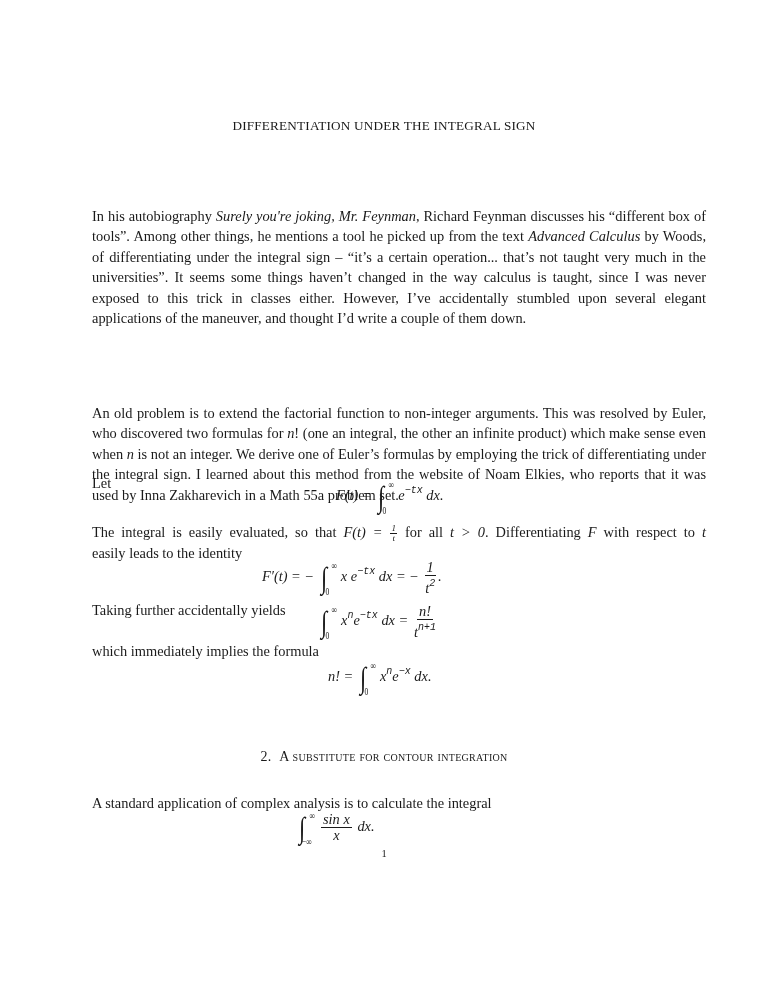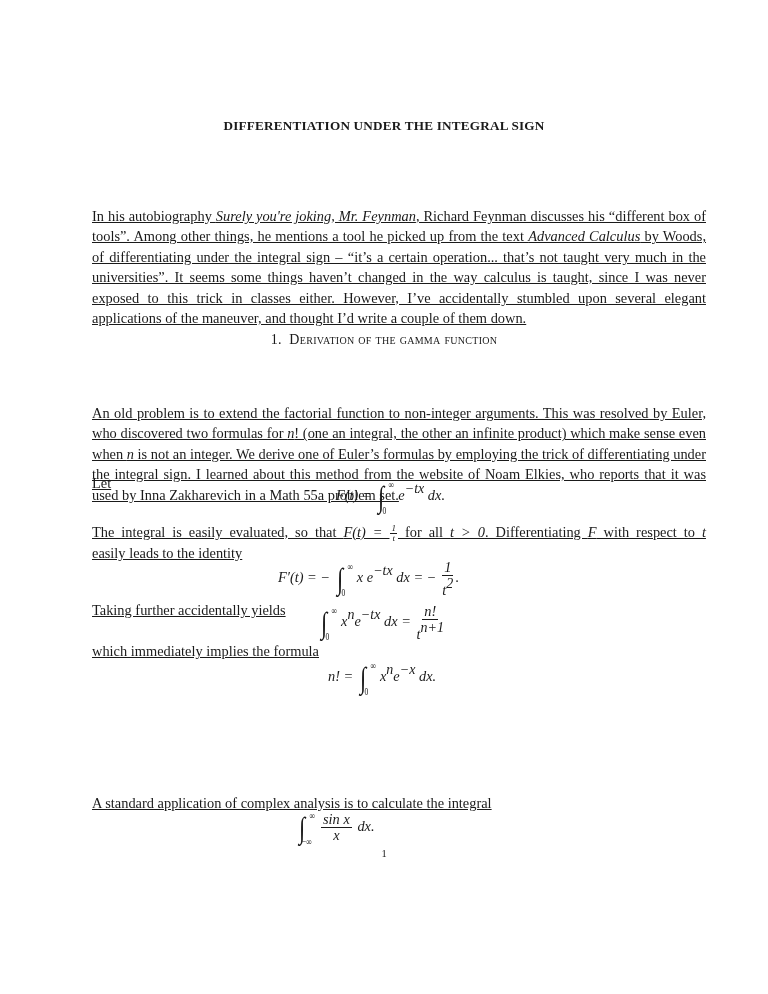--- a/index.html
+++ b/index.html
@@ -1,56 +1,53 @@
 <!DOCTYPE html>
 <html><head>
 <meta charset="utf-8">
 <style>
   html, body { margin: 0; padding: 0; background: #ffffff; }
   body { width: 768px; height: 994px; position: relative; overflow: hidden;
          font-family: "Liberation Serif", "DejaVu Serif", serif; color: #1a1a1a; }
   .page { position: absolute; left: 0; top: 0; width: 768px; height: 994px; }
   .abs { position: absolute; }
-  .title { left: 0; width: 768px; top: 118px; text-align: center; font-weight: bold;
+  .title { left: 0; width: 768px; top: 118px; text-align: center; font-weight: normal;
            font-size: 13.2px; letter-spacing: 0.2px; }
   .author { left: 0; width: 768px; top: 157px; text-align: center; font-size: 10.3px; }
-  .para { left: 92px; width: 614px; font-size: 14.4px; line-height: 20.4px; text-align: justify; text-decoration: underline; }
+  .para { left: 92px; width: 614px; font-size: 14.4px; line-height: 20.4px; text-align: justify; }
   .para p { margin: 0; }
   .justify-last { text-align-last: justify; }
   .section { left: 0; width: 768px; text-align: center; font-size: 14px; letter-spacing: 0.3px; }
   .sc { font-variant: small-caps; }
   .m { font-style: italic; font-family: "Liberation Serif", "DejaVu Serif", serif; }
   .eq { font-size: 14.4px; white-space: nowrap; line-height: 1; }
   .int { display: inline-block; position: relative; font-size: 30px; font-style: normal;
          transform: scaleX(0.75); vertical-align: middle; margin: 0 2px; line-height: 1; }
   .lim { position: absolute; font-size: 10px; font-style: normal; }
-  .sup { font-size: 14px; vertical-align: 7px; }
+  .sup { font-size: 10px; vertical-align: 7px; font-family: Liberation Mono, monospace; }
   .frac { display: inline-flex; flex-direction: column; align-items: center; vertical-align: middle; margin: 0 2px; }
   .frac .num { padding: 0 2px; border-bottom: 1px solid #1a1a1a; line-height: 15px; }
   .frac .den { line-height: 15px; }
   .small-frac { display: inline-flex; flex-direction: column; align-items: center; vertical-align: middle;
                 font-size: 9px; margin: 0 1px; }
   .small-frac .num { border-bottom: 1px solid #1a1a1a; line-height: 9px; padding: 0 1px; }
   .small-frac .den { line-height: 9px; }
   .pagenum { left: 0; width: 768px; top: 894px; text-align: center; font-size: 10.5px; }
 </style>
 </head>
 <body>
 
 <div class="page">
 
   <div class="abs title">DIFFERENTIATION UNDER THE INTEGRAL SIGN</div>
 
   <div class="abs para" style="top:206px;">
     <p><span>In his autobiography </span><i>Surely you're joking, Mr. Feynman</i><span>, Richard Feynman discusses his “different box of tools”. Among other things, he mentions a tool he picked up from the text </span><i>Advanced Calculus</i><span> by Woods, of differentiating under the integral sign – “it’s a certain operation... that’s not taught very much in the universities”. It seems some things haven’t changed in the way calculus is taught, since I was never exposed to this trick in classes either. However, I’ve accidentally stumbled upon several elegant applications of the maneuver, and thought I’d write a couple of them down.</span></p>
   </div>
 
-  <div class="abs section" style="top:332px;">
-    <span>1.</span>&nbsp;&nbsp;<span class="sc">Derivation of the gamma function</span>
-  </div>
 
   <div class="abs para" style="top:377px;margin-top:26px;">
     <p><span>An old problem is to extend the factorial function to non-integer arguments. This was resolved by Euler, who discovered two formulas for </span><span class="m">n</span><span>! (one an integral, the other an infinite product) which make sense even when </span><span class="m">n</span><span> is not an integer. We derive one of Euler’s formulas by employing the trick of differentiating under the integral sign. I learned about this method from the website of Noam Elkies, who reports that it was used by Inna Zakharevich in a Math 55a problem set.</span></p>
   </div>
 
   <div class="abs para" style="top:473px;">Let</div>
 
   <div class="abs eq" style="left:336px; top:482px;">
     <span class="m">F(t) =</span>
     <span class="int">∫<span class="lim" style="left:14px; top:-2px;">∞</span><span class="lim" style="left:6px; top:24px;">0</span></span>
@@ -58,21 +55,21 @@
   </div>
 
   <div class="abs para" style="top:522px;">
     <p class="justify-last"><span>The integral is easily evaluated, so that </span><span class="m">F(t) = </span><span class="small-frac m">
           <span class="num">1</span>
           <span class="den">t</span>
         </span><span> for all </span><span class="m">t &gt; 0</span><span>. Differentiating </span><span class="m">F</span><span> with respect to </span><span class="m">t</span></p>
     <p>easily leads to the identity</p>
   </div>
 
-  <div class="abs eq" style="left:262px; top:560px;margin-left:16px;">
+  <div class="abs eq" style="left:262px; top:560px;">
     <span class="m">F′(t) = −</span>
     <span class="int">∫<span class="lim" style="left:14px; top:-2px;">∞</span><span class="lim" style="left:6px; top:24px;">0</span></span>
     &nbsp;&nbsp;<span class="m">x e</span><span class="m sup">−tx</span><span class="m"> dx = −</span>
     <span class="frac m">
         <span class="num">1</span>
         <span class="den"><span>t</span><span class="sup">2</span></span>
       </span><span>.</span>
   </div>
 
   <div class="abs para" style="top:600px;">Taking further accidentally yields</div>
@@ -88,20 +85,23 @@
 
   <div class="abs para" style="top:641px;">which immediately implies the formula</div>
 
   <div class="abs eq" style="left:328px; top:663px;">
     <span class="m">n! =</span>
     <span class="int">∫<span class="lim" style="left:14px; top:-2px;">∞</span><span class="lim" style="left:6px; top:24px;">0</span></span>
     &nbsp;&nbsp;<span class="m">x</span><span class="m sup">n</span><span class="m">e</span><span class="m sup">−x</span><span class="m"> dx.</span>
   </div>
 
 
+  <div class="abs section" style="top:749px;">
+    <span>2.</span>&nbsp;&nbsp;<span class="sc">A substitute for contour integration</span>
+  </div>
 
   <div class="abs para" style="top:793px;">A standard application of complex analysis is to calculate the integral</div>
 
   <div class="abs eq" style="left:296px; top:812px;">
     <span class="int">∫<span class="lim" style="left:14px; top:-2px;">∞</span><span class="lim" style="left:4px; top:24px;">−∞</span></span>
     &nbsp;&nbsp;<span class="frac m">
         <span class="num">sin x</span>
         <span class="den">x</span>
       </span><span class="m"> dx.</span>
   </div>

